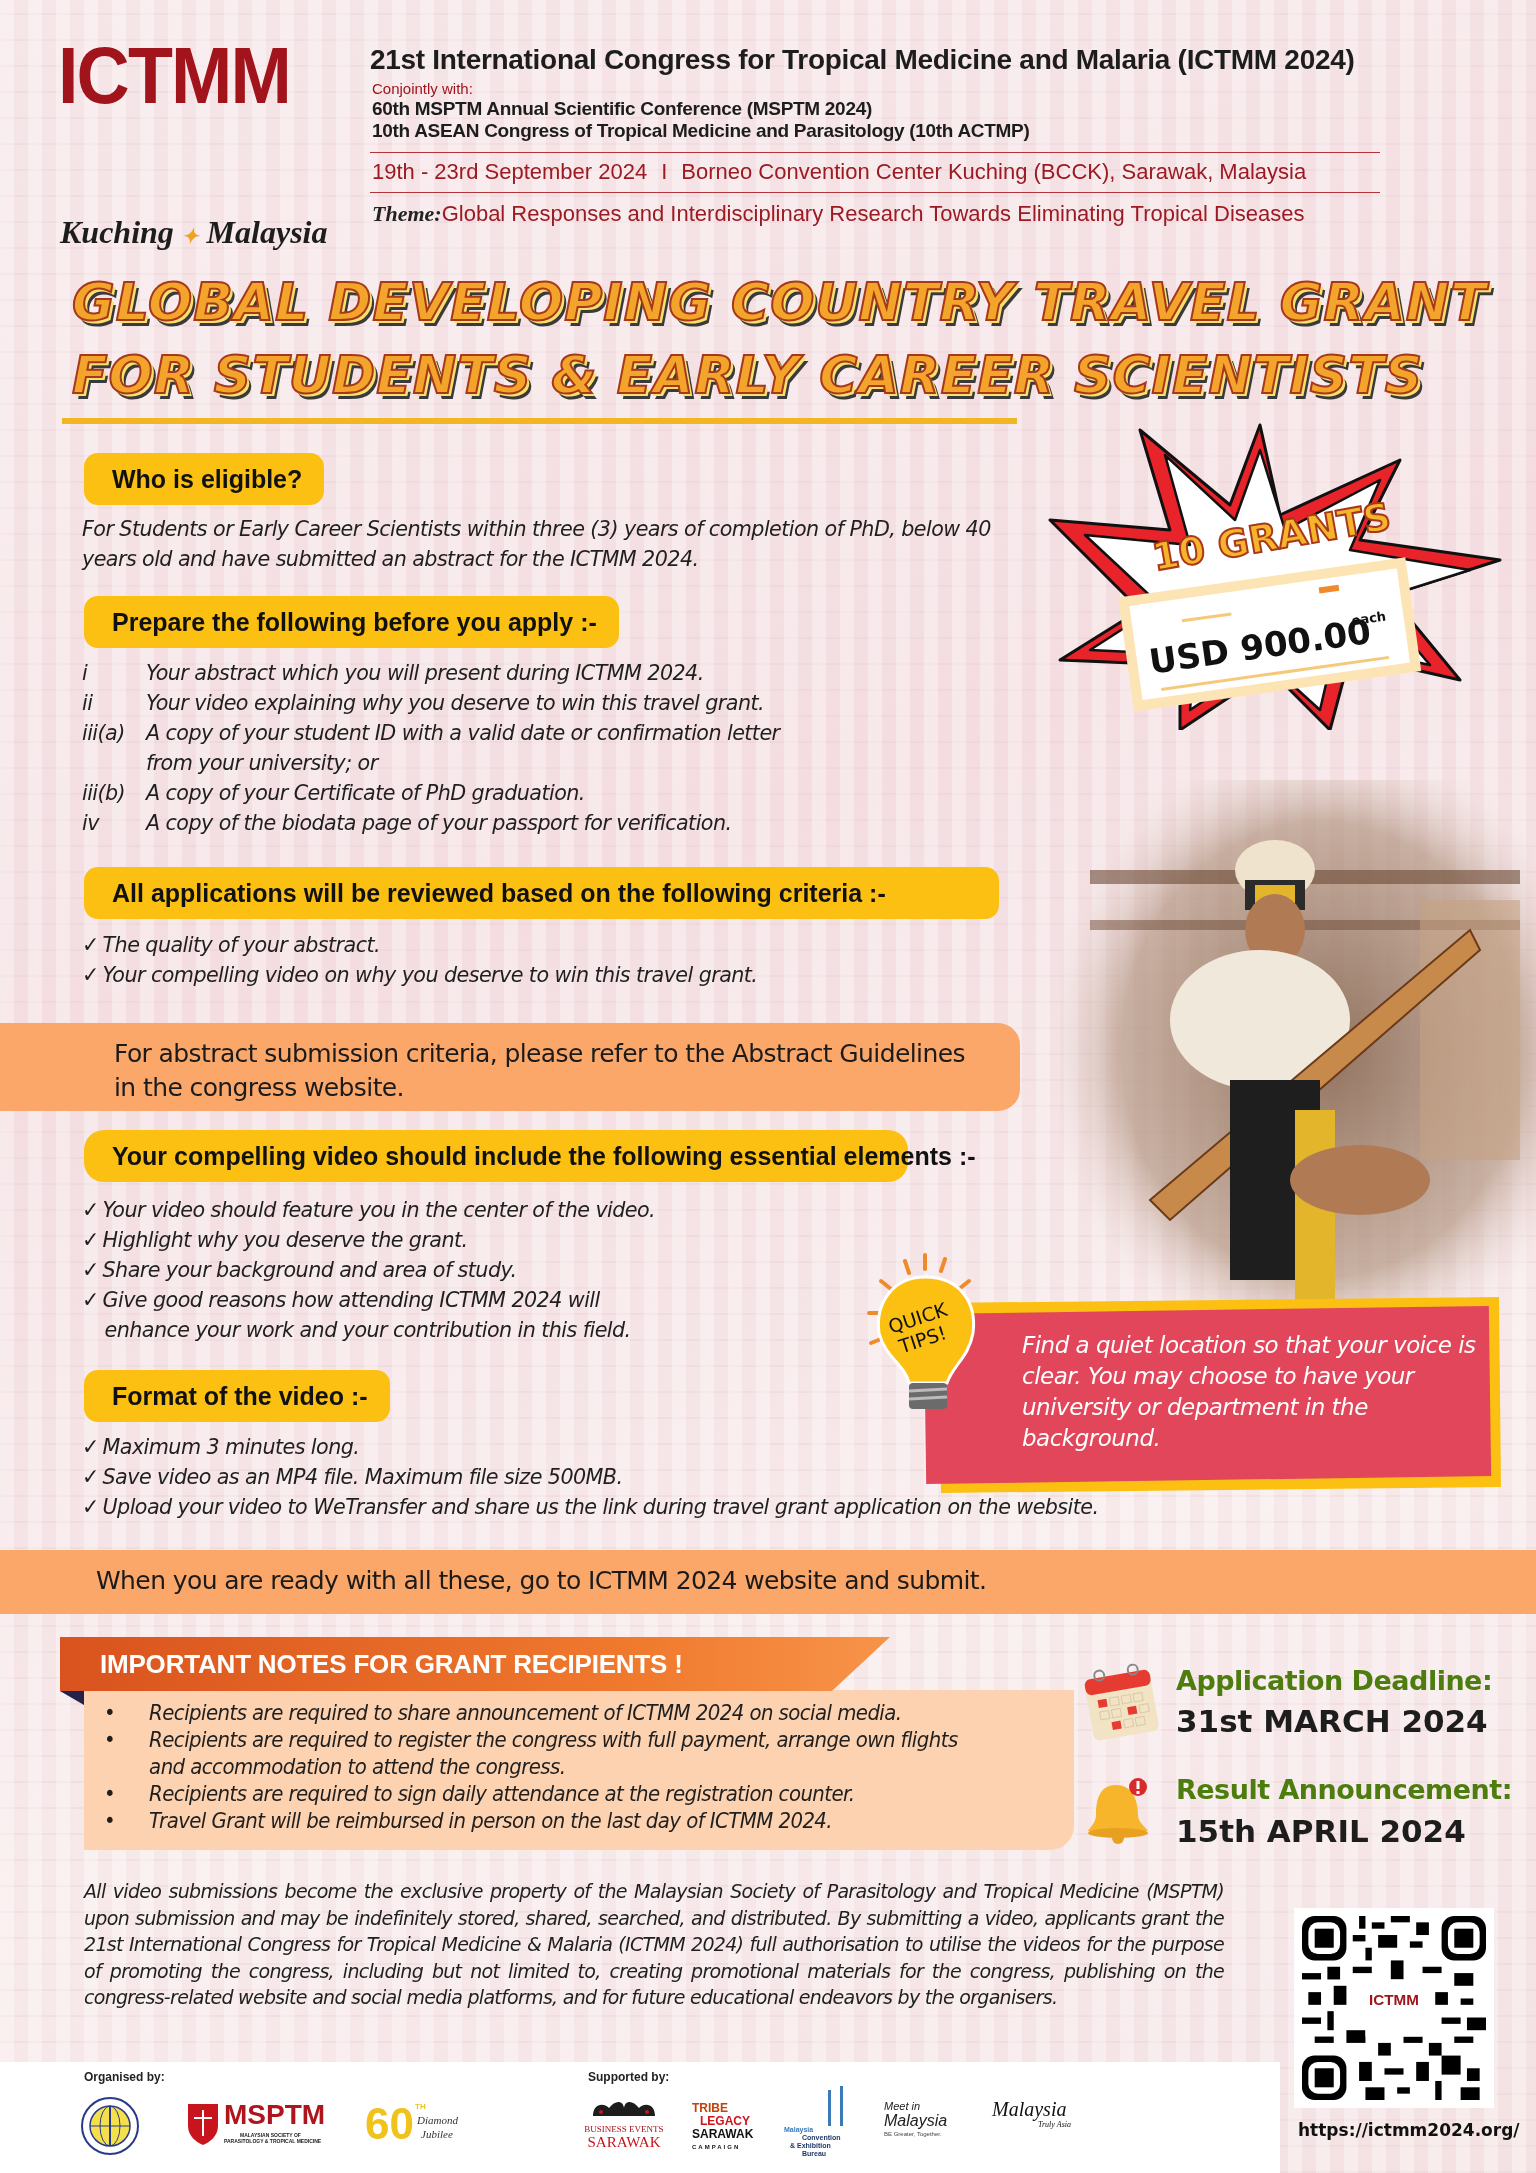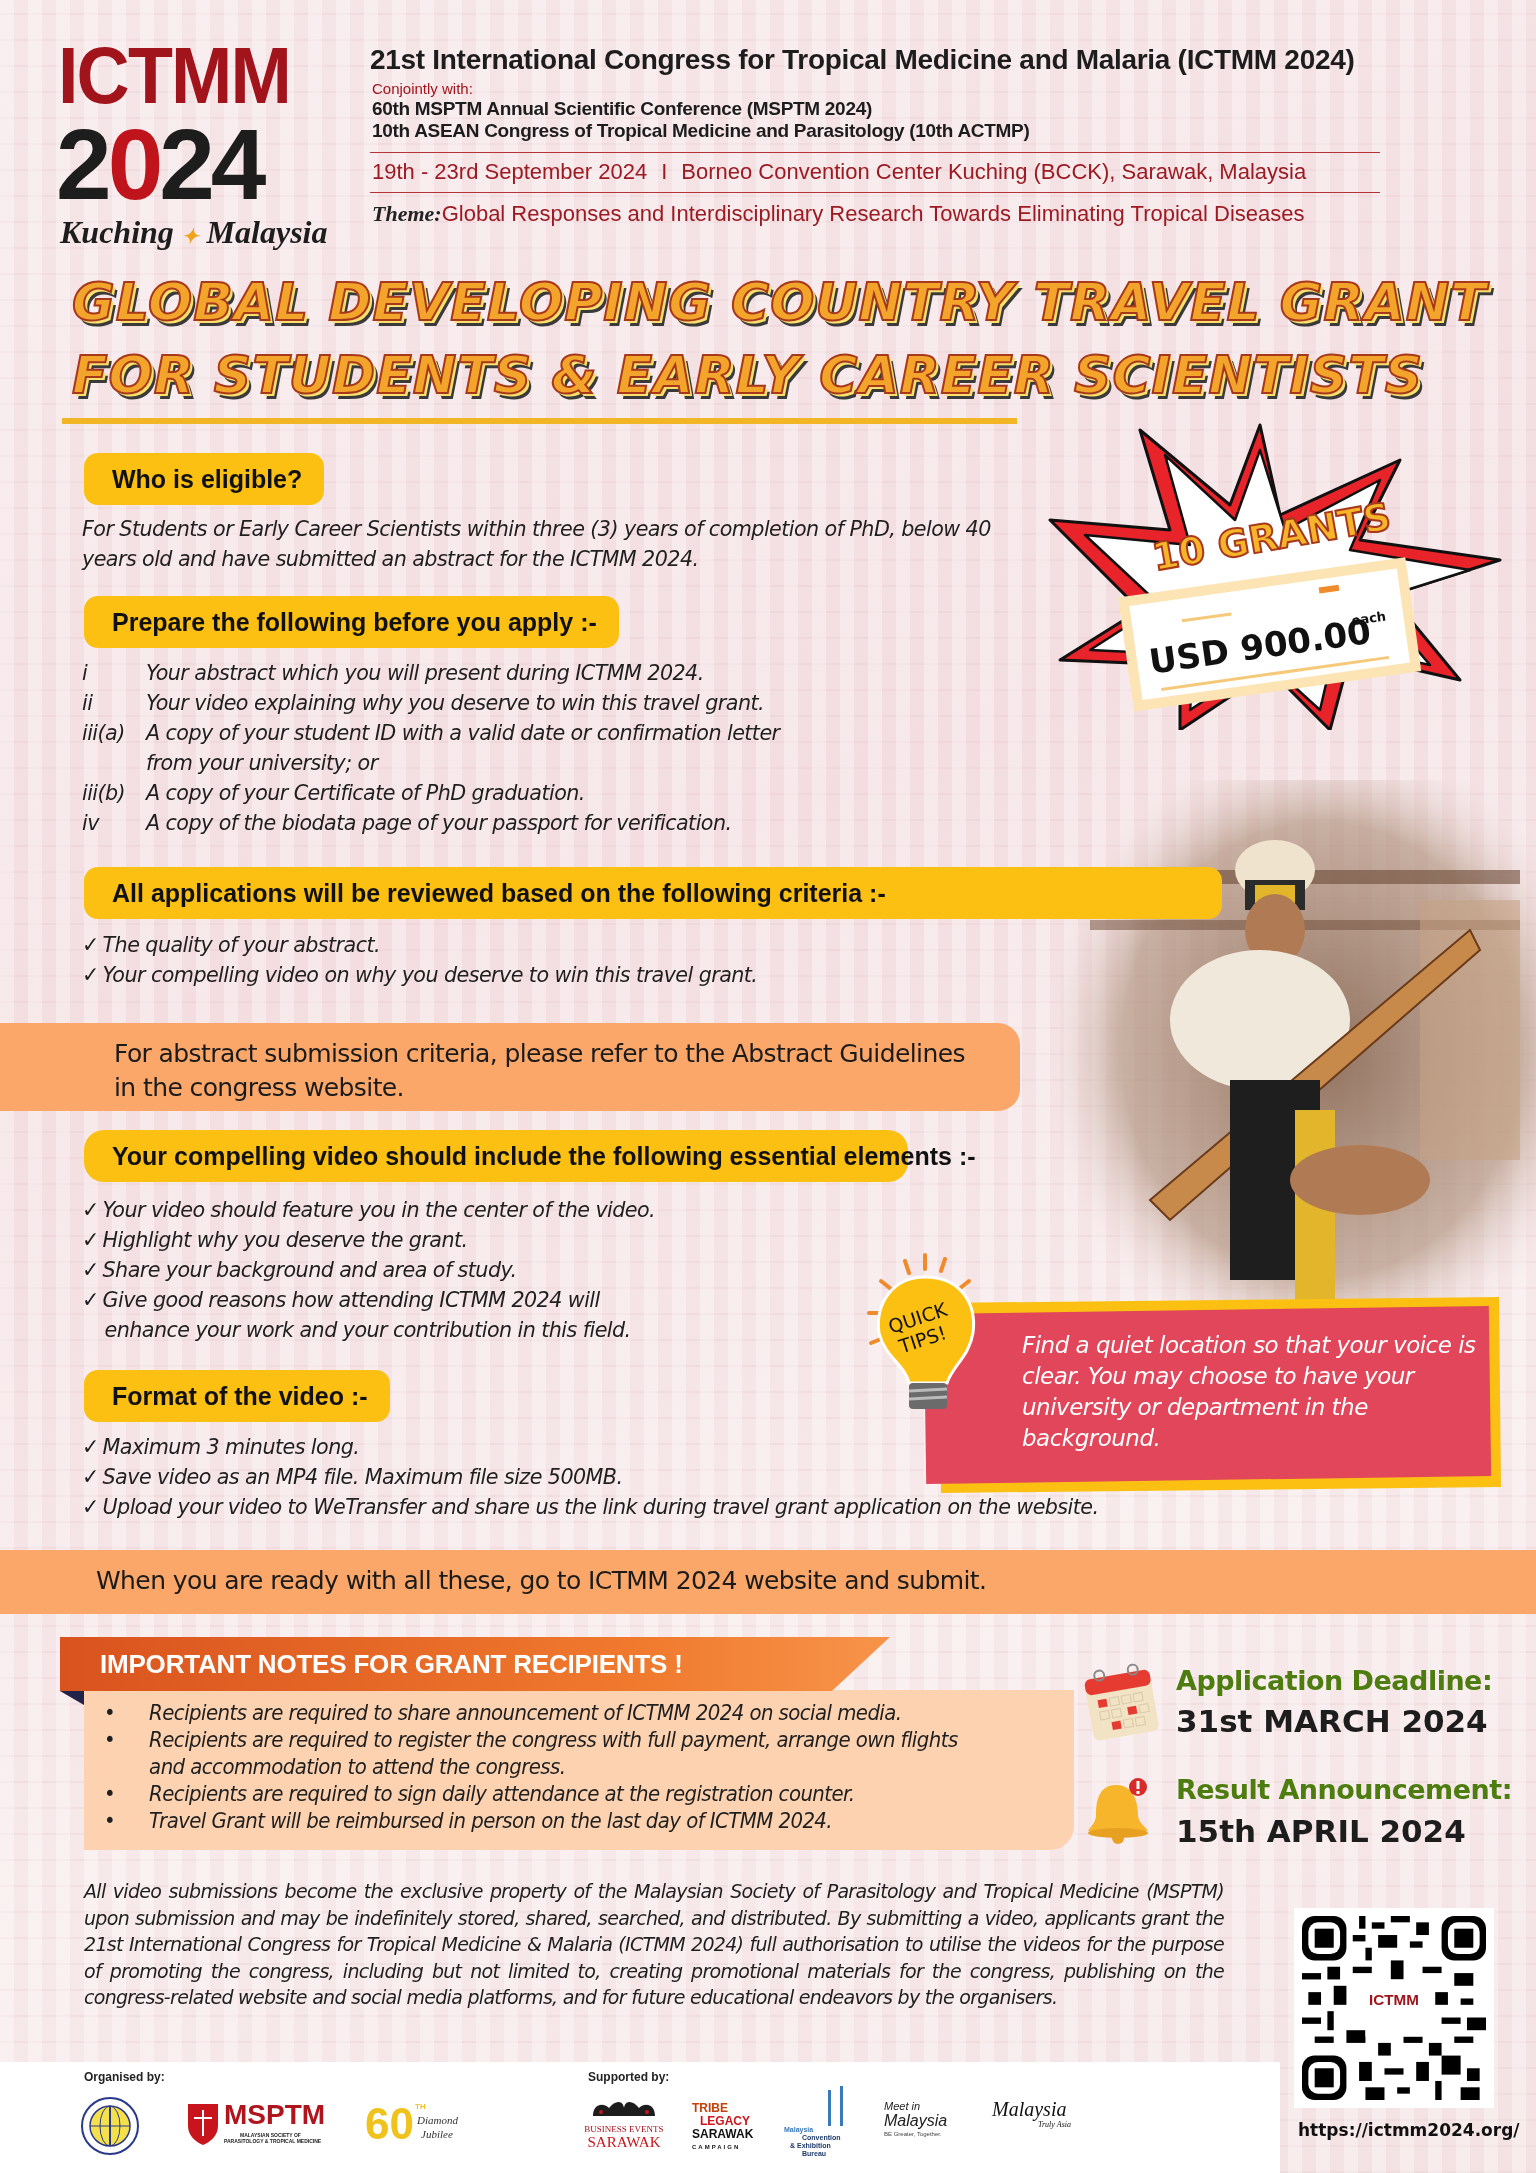--- a/index.html
+++ b/index.html
@@ -41,21 +41,21 @@
     text-shadow: 3px 3px 0 #fbe06e, 5px 6px 0 #3a3a3a;
   }
   .bt1 { top: 272px; }
   .bt2 { top: 345px; }
   .title-underline { left: 62px; top: 418px; width: 955px; height: 6px; background:#f2b524; }
 
   
   .pill { background:#fcc012; border-radius:14px; font: bold 25px/52px "Liberation Sans", sans-serif; color:#111; padding: 0 22px 0 28px; height:52px; white-space:nowrap; }
   .pill-elig { left: 84px; top: 453px; }
   .pill-prep { left: 84px; top: 596px; }
-  .pill-crit { left: 84px; top: 867px; width: 1138px; }
+  .pill-crit { left: 84px; top: 867px; width: 915px; }
   .pill-video { left: 84px; top: 1130px; width: 824px; border-radius: 20px; }
   .pill-format { left: 84px; top: 1370px; }
 
   .body-it { font: italic 22px/30px "DejaVu Sans", sans-serif; font-weight: 300; color:#1f1f1f; letter-spacing:-0.6px; }
   .elig-text { left: 82px; top: 514px; width: 980px; transform: scaleX(0.94); transform-origin:left; }
 
   .prep-list { left: 82px; top: 658px; width: 900px; transform: scaleX(0.94); transform-origin:left; }
   .prep-list .row { display:flex; }
   .prep-list .num { width: 68px; flex: 0 0 68px; }
   .prep-list .row.cont .num { visibility:hidden; }
@@ -110,23 +110,20 @@
   
   .footer { left: 0; top: 2062px; width: 1280px; height: 111px; background:#fff; }
   .f-org-lbl { left: 84px; top: 2070px; font: bold 12px/14px "Liberation Sans", sans-serif; color:#222; }
   .f-sup-lbl { left: 588px; top: 2070px; font: bold 12px/14px "Liberation Sans", sans-serif; color:#222; }
 </style>
 </head>
 <body>
 
 <div class="abs logo">
   <div class="ictmm">ICTMM</div>
-  <div class="yr">
-    <span>2</span><span class="o">0</span><span>24</span>
-  </div>
   <div class="loc">
     <span>Kuching</span><span class="dot">✦</span><span>Malaysia</span>
   </div>
 </div>
 
 <div class="abs h-title">21st International  Congress for Tropical  Medicine and Malaria  (ICTMM 2024)</div>
 <div class="abs h-conj">Conjointly with:</div>
 <div class="abs h-sub1">60th MSPTM Annual Scientific Conference (MSPTM 2024)</div>
 <div class="abs h-sub2">10th ASEAN Congress of Tropical Medicine and Parasitology (10th ACTMP)</div>
 <div class="abs h-rule1"></div>

